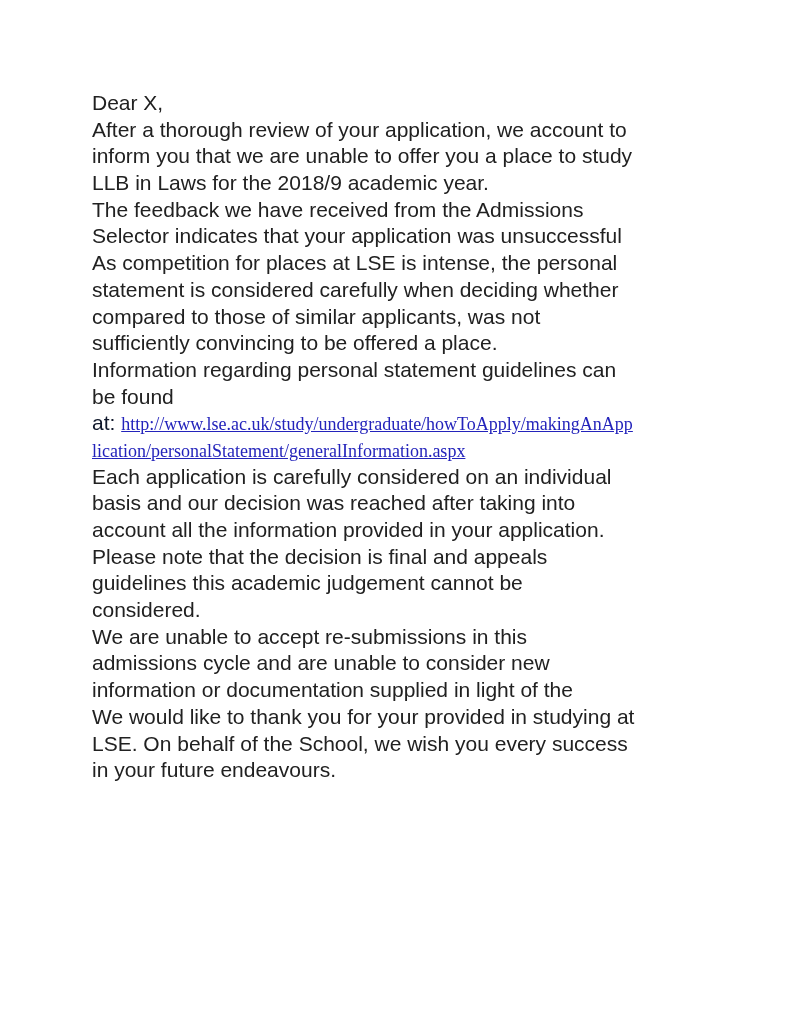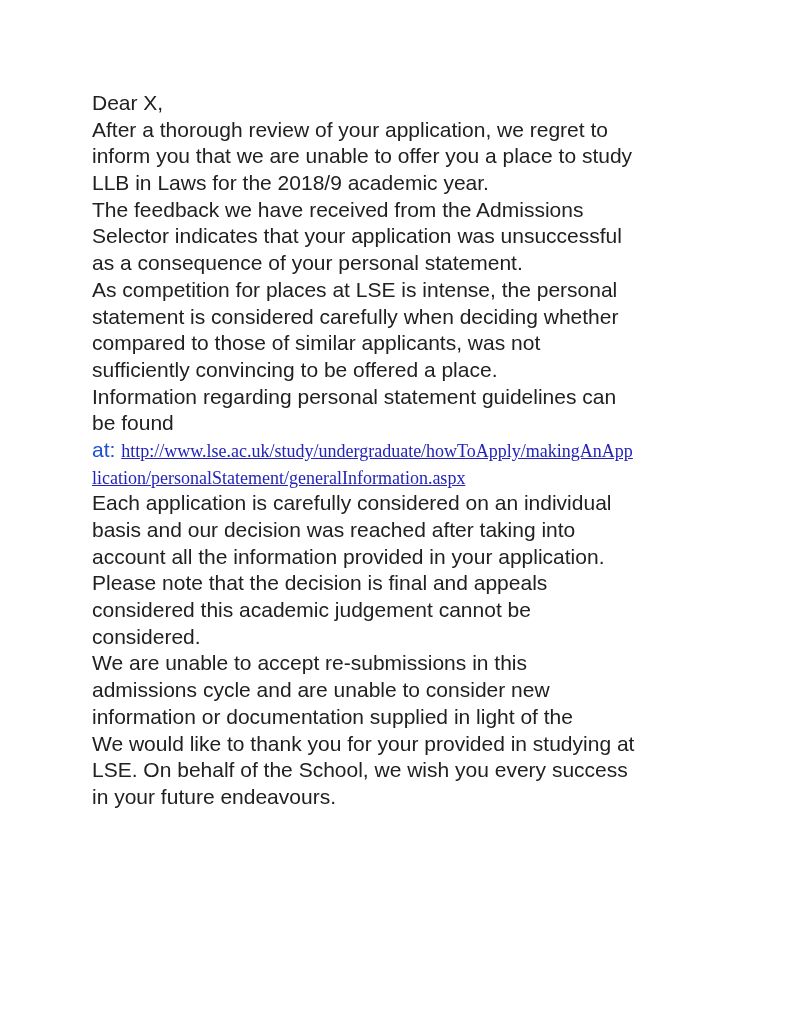--- a/index.html
+++ b/index.html
@@ -27,51 +27,50 @@
     height: 26.7px;
   }
   .url {
     font-family: "Liberation Serif", serif;
     font-size: 18px;
     color: #2323bb;
     text-decoration: underline;
     cursor: pointer;
   }
   .link-prefix {
-    color: #1d4ed8;
+    color: #0f172a;
   }
 </style>
 </head>
 <body>
 
 <div class="page">
   <div class="letter">
 
     <div class="line">Dear X,</div>
-    <div class="line">After a thorough review of your application, we regret to</div>
+    <div class="line">After a thorough review of your application, we account to</div>
     <div class="line">inform you that we are unable to offer you a place to study</div>
     <div class="line">LLB in Laws for the 2018/9 academic year.</div>
     <div class="line">The feedback we have received from the Admissions</div>
     <div class="line">Selector indicates that your application was unsuccessful</div>
-    <div class="line">as a consequence of your personal statement.</div>
     <div class="line">As competition for places at LSE is intense, the personal</div>
     <div class="line">statement is considered carefully when deciding whether</div>
     <div class="line">compared to those of similar applicants, was not</div>
     <div class="line">sufficiently convincing to be offered a place.</div>
     <div class="line">Information regarding personal statement guidelines can</div>
     <div class="line">be found</div>
 
     <div class="line"><span class="link-prefix">at: </span><a class="url">http://www.lse.ac.uk/study/undergraduate/howToApply/makingAnApp</a></div>
     <div class="line"><a class="url">lication/personalStatement/generalInformation.aspx</a></div>
 
     <div class="line">Each application is carefully considered on an individual</div>
     <div class="line">basis and our decision was reached after taking into</div>
     <div class="line">account all the information provided in your application.</div>
     <div class="line">Please note that the decision is final and appeals</div>
-    <div class="line">considered this academic judgement cannot be</div>
+    <div class="line">guidelines this academic judgement cannot be</div>
     <div class="line">considered.</div>
     <div class="line">We are unable to accept re-submissions in this</div>
     <div class="line">admissions cycle and are unable to consider new</div>
     <div class="line">information or documentation supplied in light of the</div>
     <div class="line">We would like to thank you for your provided in studying at</div>
     <div class="line">LSE. On behalf of the School, we wish you every success</div>
     <div class="line">in your future endeavours.</div>
 
   </div>
 </div>

